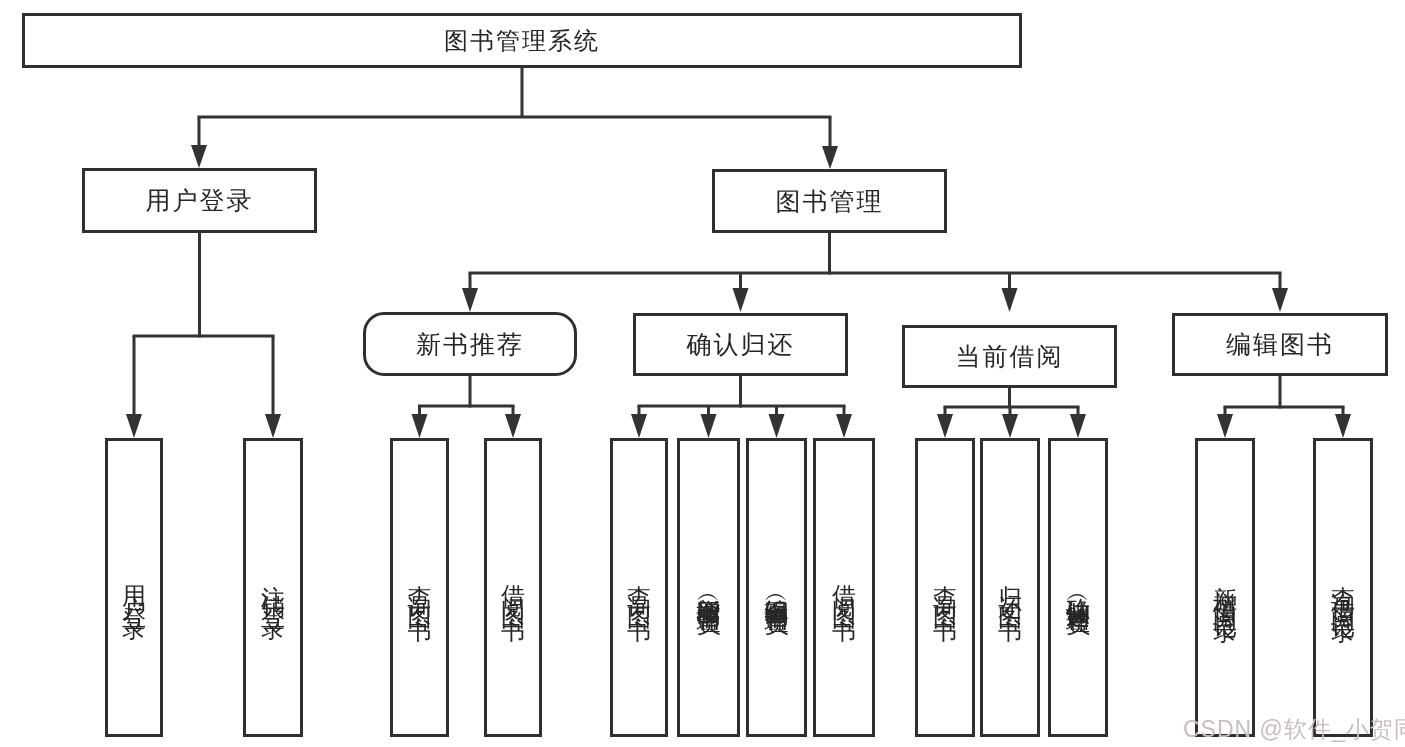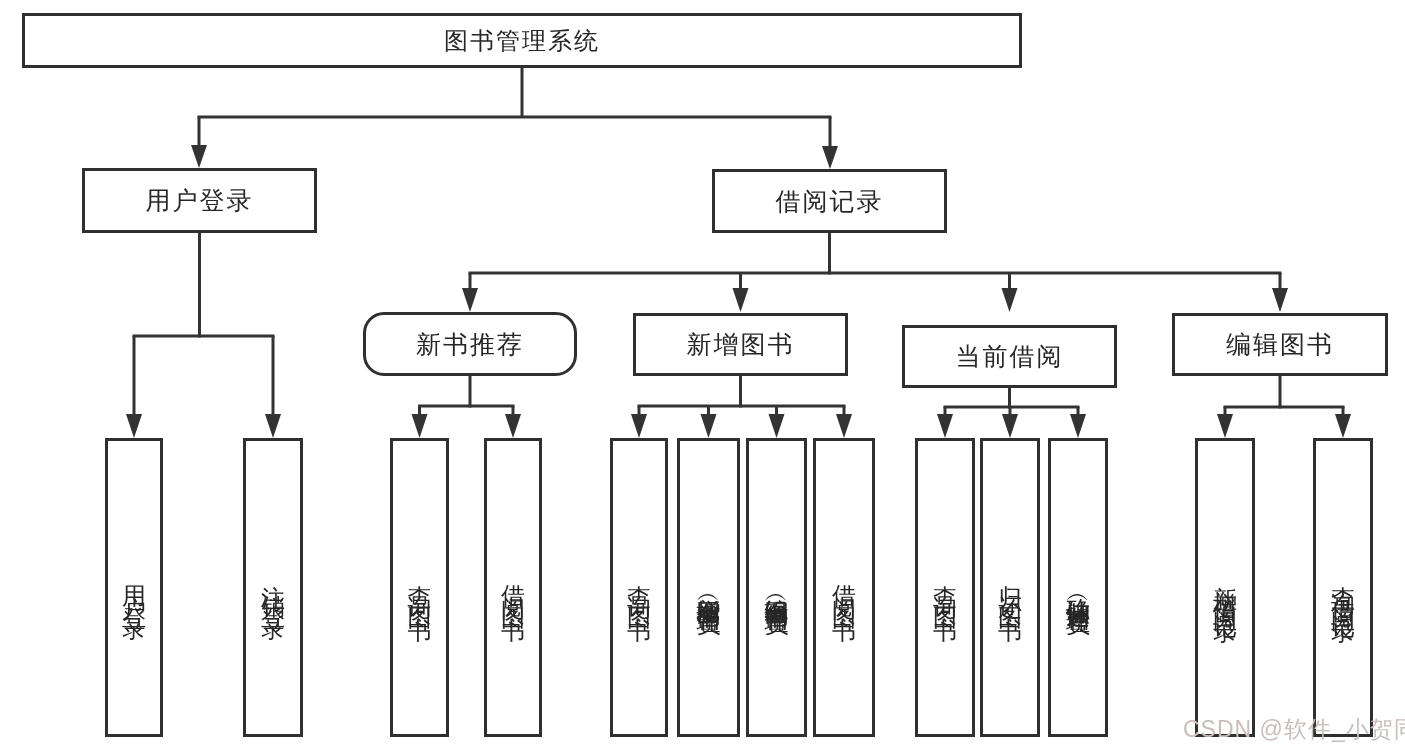--- a/index.html
+++ b/index.html
@@ -107,28 +107,28 @@
   </svg>
 
   <div class="box root" style="left:22px;top:13px;width:1000px;height:55px;">
     <span class="lbl">图书管理系统</span>
   </div>
 
   <div class="box" style="left:82px;top:168px;width:235px;height:65px;">
     <span class="lbl">用户登录</span>
   </div>
   <div class="box" style="left:712px;top:169px;width:235px;height:64px;">
-    <span class="lbl">借阅记录</span>
+    <span class="lbl">图书管理</span>
   </div>
 
   <div class="box" style="left:363px;top:312px;width:214px;height:64px;border-radius:21px;">
     <span class="lbl">新书推荐</span>
   </div>
   <div class="box" style="left:633px;top:313px;width:215px;height:63px;">
-    <span class="lbl">新增图书</span>
+    <span class="lbl">确认归还</span>
   </div>
   <div class="box" style="left:902px;top:325px;width:215px;height:63px;">
     <span class="lbl">当前借阅</span>
   </div>
   <div class="box" style="left:1172px;top:313px;width:216px;height:63px;">
     <span class="lbl">编辑图书</span>
   </div>
 
   <div class="vbox ls-a" style="left:105px;width:58px;">
     <span class="lbl">用户登录</span>

